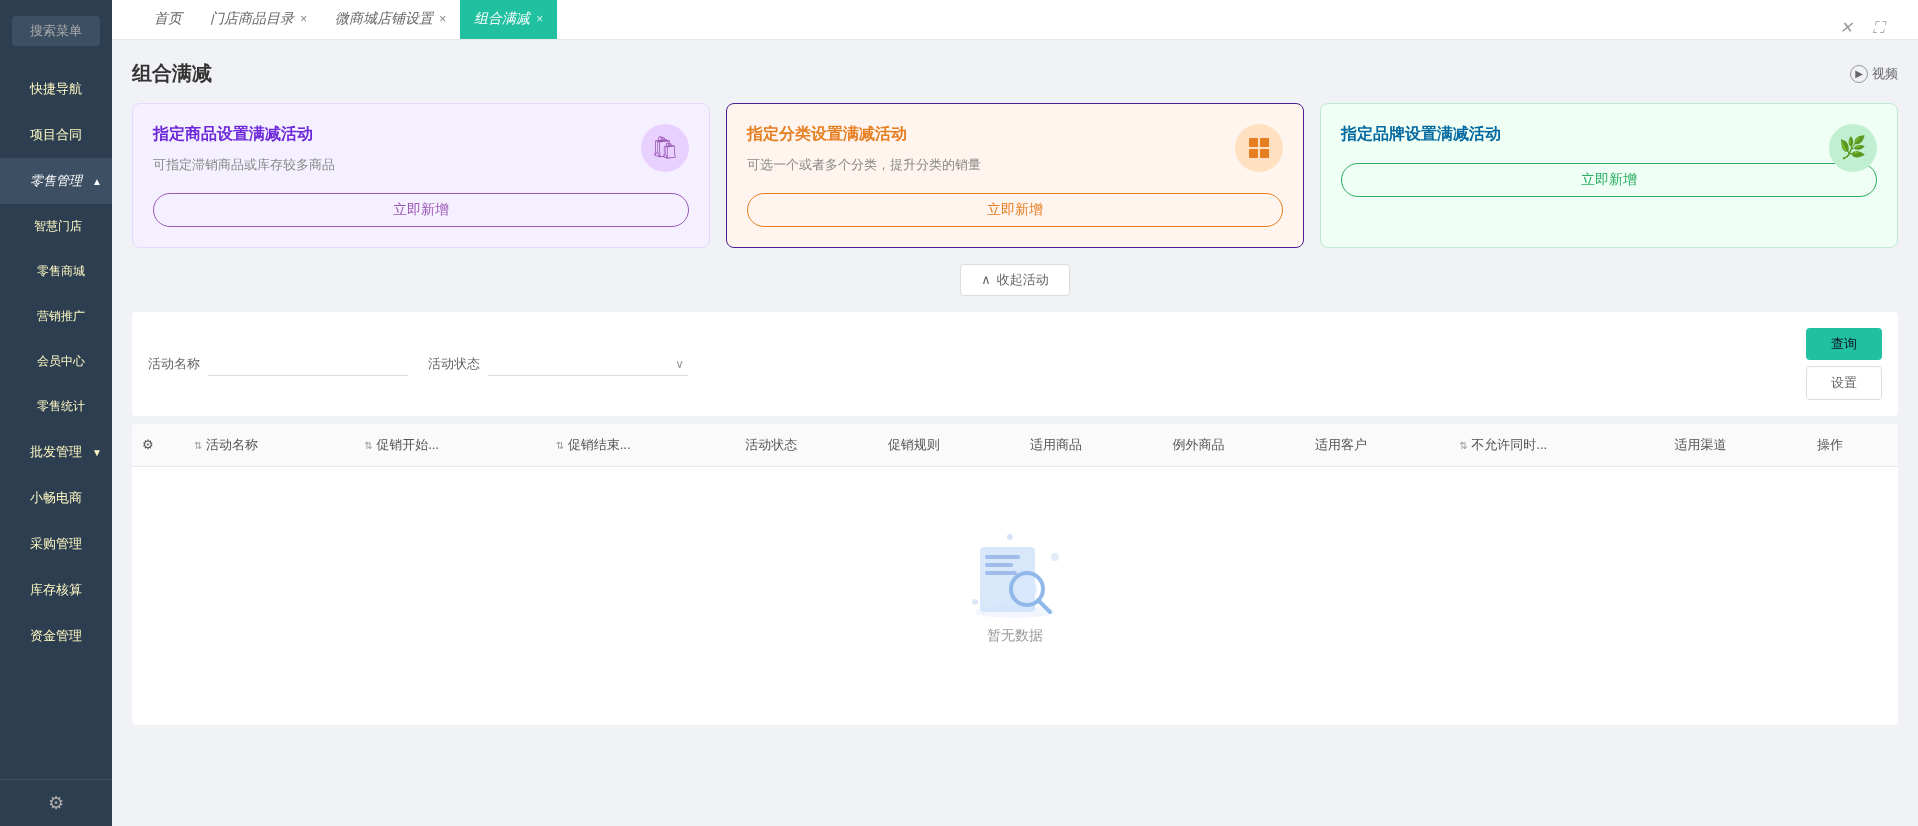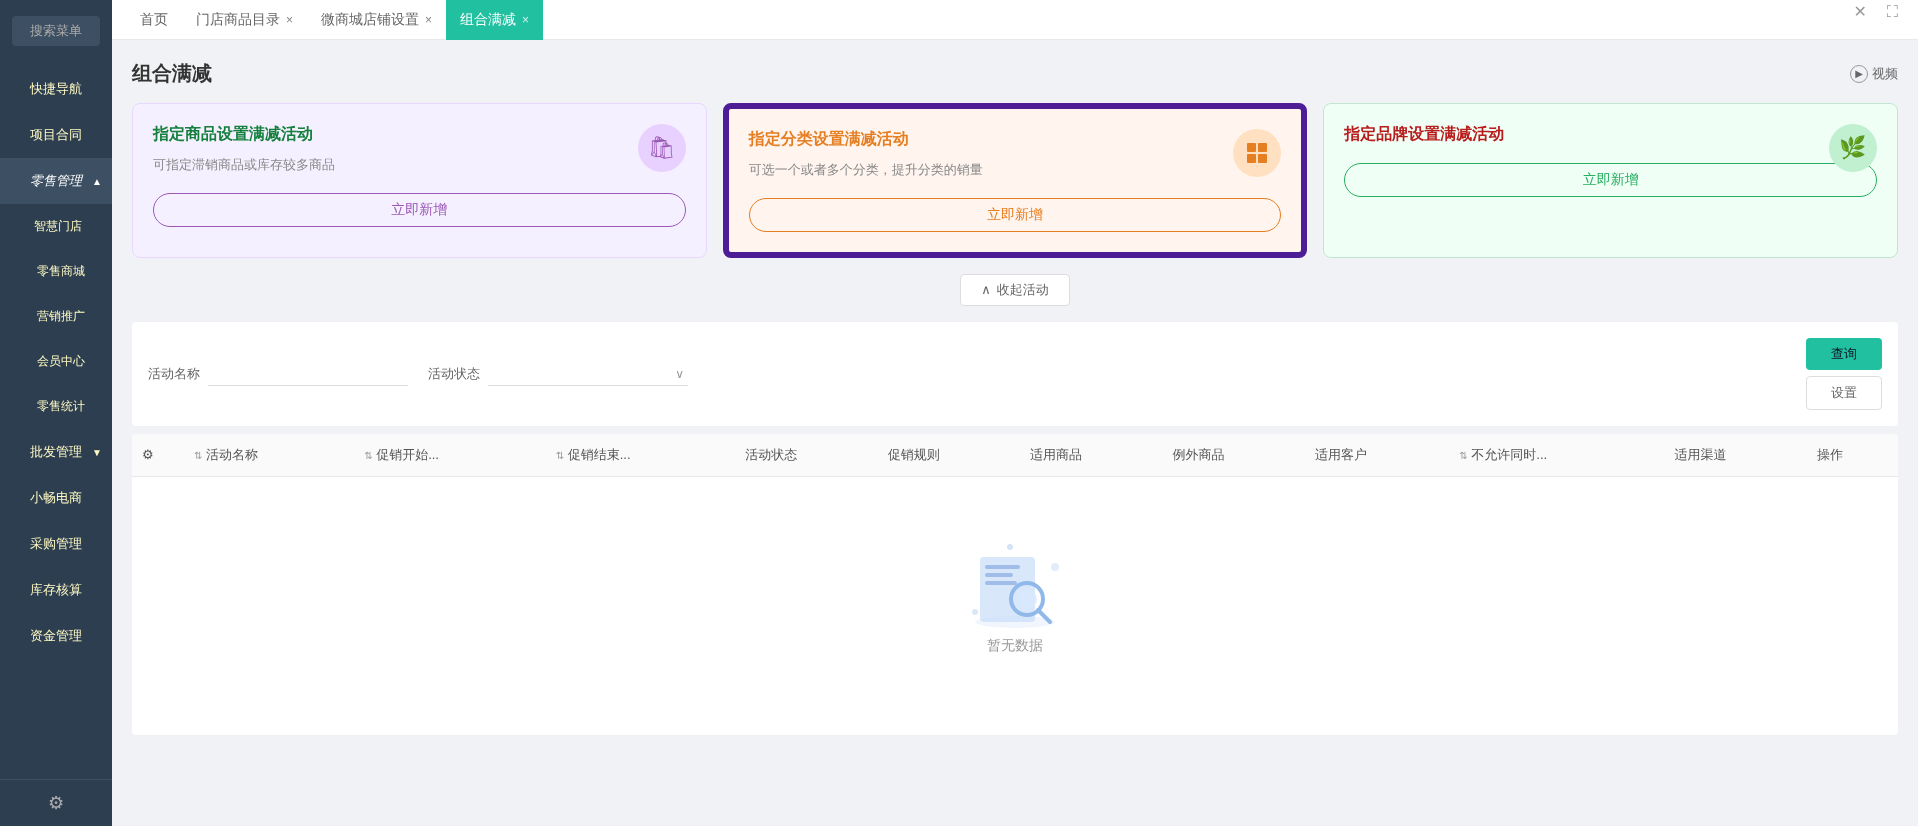--- a/index.html
+++ b/index.html
@@ -75,25 +75,26 @@
       display: flex;
       flex-direction: column;
       background: #f0f2f5;
       overflow: hidden;
     }
 
     
     .tabs-bar {
       background: #fff;
       display: flex;
-      align-items: flex-start;
+      align-items: flex-end;
       border-bottom: 1px solid #e8e8e8;
       height: 40px;
-      padding: 0 14px;
+      padding: 0 28px;
       flex-shrink: 0;
+      font-style: italic;
     }
     .tab {
       padding: 0 14px;
       height: 40px;
       display: flex;
       align-items: center;
       font-size: 14px;
       color: #666;
       cursor: pointer;
       border-right: none;
@@ -160,30 +161,30 @@
     .activity-card {
       flex: 1;
       border-radius: 8px;
       padding: 20px;
       display: flex;
       flex-direction: column;
       gap: 10px;
       position: relative;
     }
     .card-purple { background: #f5f0ff; border: 1px solid #e8d8ff; }
-    .card-orange { background: #fff5ee; border: 6px solid #4c1d95; }
+    .card-orange { background: #fff5ee; border: 1px solid #4c1d95; }
     .card-green { background: #f0fff5; border: 1px solid #c0e8d0; }
 
     .card-title {
       font-size: 16px;
       font-weight: 600;
     }
-    .card-purple .card-title { color: #15803d; }
+    .card-purple .card-title { color: #6d28d9; }
     .card-orange .card-title { color: #e67e22; }
-    .card-green .card-title { color: #b91c1c; }
+    .card-green .card-title { color: #0369a1; }
 
     .card-desc {
       font-size: 13px;
       color: #888;
       line-height: 1.5;
     }
     .card-icon {
       position: absolute;
       right: 20px;
       top: 20px;

